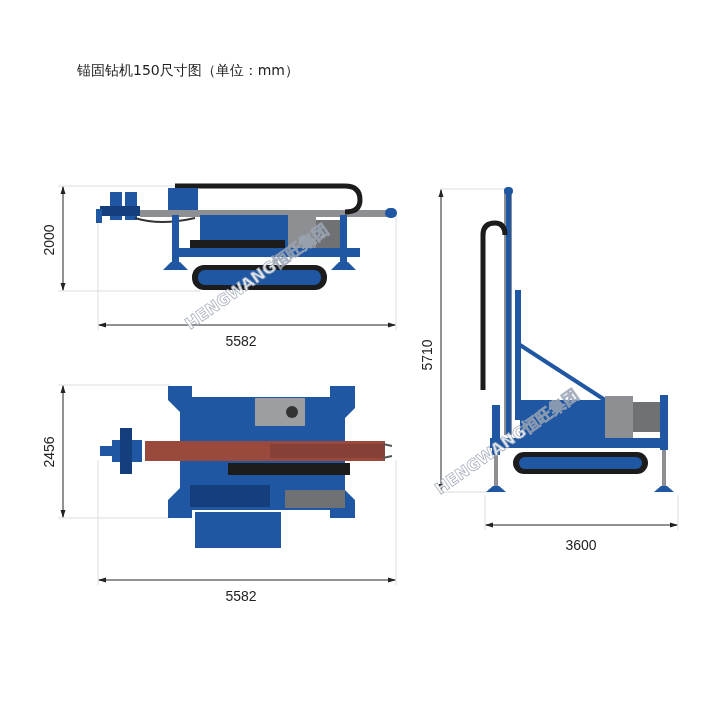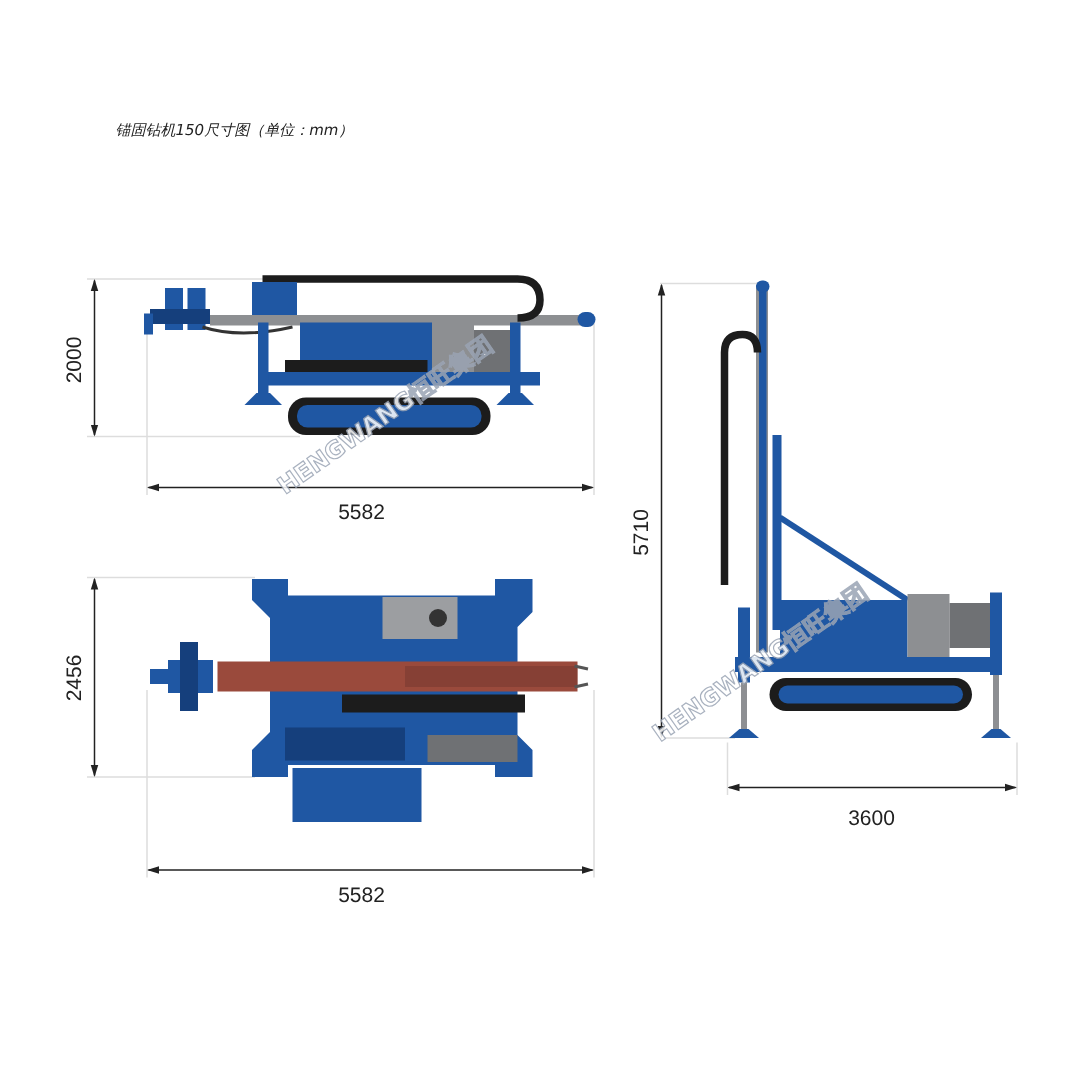--- a/index.html
+++ b/index.html
@@ -1,17 +1,17 @@
 <!DOCTYPE html>
 <html><head>
 <meta charset="utf-8">
 <style>
   html, body { margin:0; padding:0; background:#ffffff; }
   body { width:720px; height:720px; position:relative; overflow:hidden; font-family:"DejaVu Sans", sans-serif; }
-  .title { position:absolute; left:77px; top:80px; font-size:10px; color:#222; letter-spacing:0px;font-style:italic; }
+  .title { position:absolute; left:77px; top:62px; font-size:14px; color:#222; letter-spacing:0px; }
   svg { position:absolute; left:0; top:0; }
   .dimtext { font-family:"Liberation Sans", sans-serif; font-size:14px; fill:#222; }
   .wm { font-family:"DejaVu Sans", sans-serif; font-weight:bold; font-size:16px; fill:#ffffff; stroke:#9aa4b4; stroke-width:0.8; opacity:0.85; }
 </style>
 </head>
 <body>
 
 <div class="title">锚固钻机150尺寸图（单位：mm）</div>
 
 <svg width="720" height="720" viewBox="0 0 720 720">

